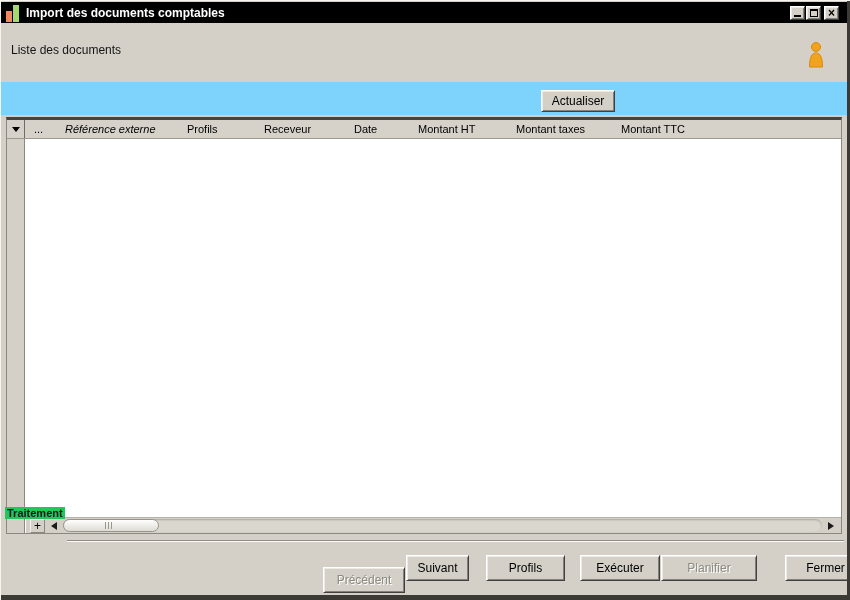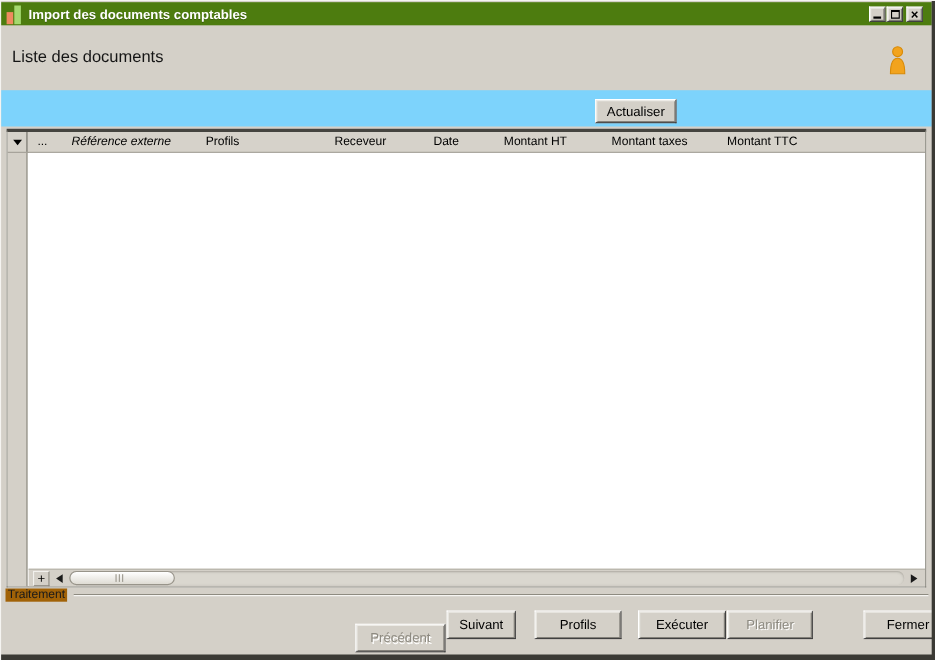--- a/index.html
+++ b/index.html
@@ -12,21 +12,21 @@
   }
   .window::after {
     content:""; position:absolute; inset:0; pointer-events:none; z-index:60;
     box-shadow: inset 1px 1px 0 #f5f4f1, inset -1px -1px 0 #3b3a35,
                 inset -3px -5px 0 #3b3a35;
   }
 
   
   .titlebar {
     position:absolute; left:1px; top:2px; width:846px; height:21px;
-    background:#4d7c0f; display:flex; align-items:center;
+    background:#000000; display:flex; align-items:center;
   }
   .title-icon { position:relative; width:14px; height:17px; margin-left:5px; margin-top:2px; }
   .title-icon .bar-a { position:absolute; left:0; bottom:0; width:6px; height:11px; background:#ef8a60; }
   .title-icon .bar-b { position:absolute; left:7px; bottom:0; width:6px; height:17px; background:#a5d96f; }
   .title-text {
     margin-left:6px; color:#ffffff; font-size:12px; font-weight:bold;
     white-space:nowrap; text-shadow:0 1px 0 rgba(0,0,0,0.25);
   }
   .win-controls { position:absolute; right:8px; top:4px; display:flex; }
   .ctrl-btn {
@@ -39,21 +39,21 @@
   .glyph-min { position:absolute; left:3px; bottom:2px; width:7px; height:2px; background:#000; }
   .glyph-max { position:absolute; left:3px; top:2px; width:8px; height:8px; border:1px solid #000; border-top-width:2px; }
   .glyph-close {
     position:absolute; left:0; top:0; width:100%; height:100%;
     font-size:12px; font-weight:bold; line-height:12px; color:#000; text-align:center;
   }
 
   
   .page-heading {
     position:absolute; left:11px; top:43px;
-    font-size:15px; font-weight:400; color:#151515;
+    font-size:12px; font-weight:400; color:#151515;
   }
   .person-icon { position:absolute; left:805px; top:41px; width:22px; height:28px; }
 
   
   .toolbar-strip {
     position:absolute; left:1px; top:82px; width:846px; height:33px; background:#7dd3fc;
   }
   .btn {
     background:#d4d0c8; border:1px solid; border-color:#ffffff #404040 #404040 #ffffff;
     box-shadow: inset 1px 1px 0 #eceae5, inset -1px -1px 0 #84817a;
@@ -76,21 +76,21 @@
   }
   .hcell { height:100%; line-height:18px; padding-left:6px; overflow:hidden; white-space:nowrap; cursor:pointer; }
   .hcell.selector { width:18px; padding:0; border-right:1px solid #6e6c64; position:relative; }
   .arrow-down {
     position:absolute; left:5px; top:7px; width:0; height:0;
     border-left:4px solid transparent; border-right:4px solid transparent; border-top:5px solid #000;
   }
   .c-dots { width:34px; padding-left:9px; }
   .c-ref  { width:122px;font-style:italic; }
   .c-emet { width:77px; }
-  .c-rec  { width:90px;margin-left:40px; }
+  .c-rec  { width:90px; }
   .c-date { width:64px; }
   .c-ht   { width:98px; }
   .c-tax  { width:105px; }
   .c-ttc  { width:110px; }
   .c-fill { flex:1; cursor:default; }
 
   .grid-gutter {
     position:absolute; left:0; top:19px; bottom:0; width:18px;
     background:#d4d0c8; border-right:1px solid #8a887f;
   }
@@ -122,32 +122,32 @@
   }
   .sb-thumb {
     position:absolute; left:0; top:0; width:96px; height:13px;
     border-radius:7px; border:1px solid #98948a;
     background:linear-gradient(#ffffff, #dedbd3);
     cursor:pointer;
   }
   .sb-grip { position:absolute; left:44px; top:2px; width:1px; height:7px; background:#9a968c; box-shadow:3px 0 0 #9a968c, -3px 0 0 #9a968c; }
 
   
-  .group-label { position:absolute; left:5px; top:535px; font-size:11px; color:#1a1a1a; background:#a16207; padding:0 2px; z-index:2; }
+  .group-label { position:absolute; left:5px; top:507px; font-size:11px; color:#1a1a1a; background:#22c55e; padding:0 2px; z-index:2;font-weight:bold; }
   .group-line { position:absolute; left:67px; top:540px; width:777px; height:2px;
     border-top:1px solid #8e8b81; border-bottom:1px solid #fbfaf8; }
 
   
   .footer-btn { position:absolute; top:555px; height:26px; }
   .footer-btn.disabled { color:#8d8a81; text-shadow:1px 1px 0 #ffffff; cursor:default; }
   #btn-precedent { left:323px; width:82px;margin-top:12px; }
   #btn-suivant   { left:406px; width:63px; }
   #btn-profils   { left:486px; width:79px; }
   #btn-executer  { left:580px; width:80px; }
-  #btn-planifier { left:661px; width:78px; }
+  #btn-planifier { left:661px; width:96px; }
   #btn-fermer    { left:785px; width:81px; }
 </style>
 </head>
 <body>
 
 <div class="window">
 
   <div class="titlebar">
     <span class="title-icon">
       <span class="bar-a"></span>

